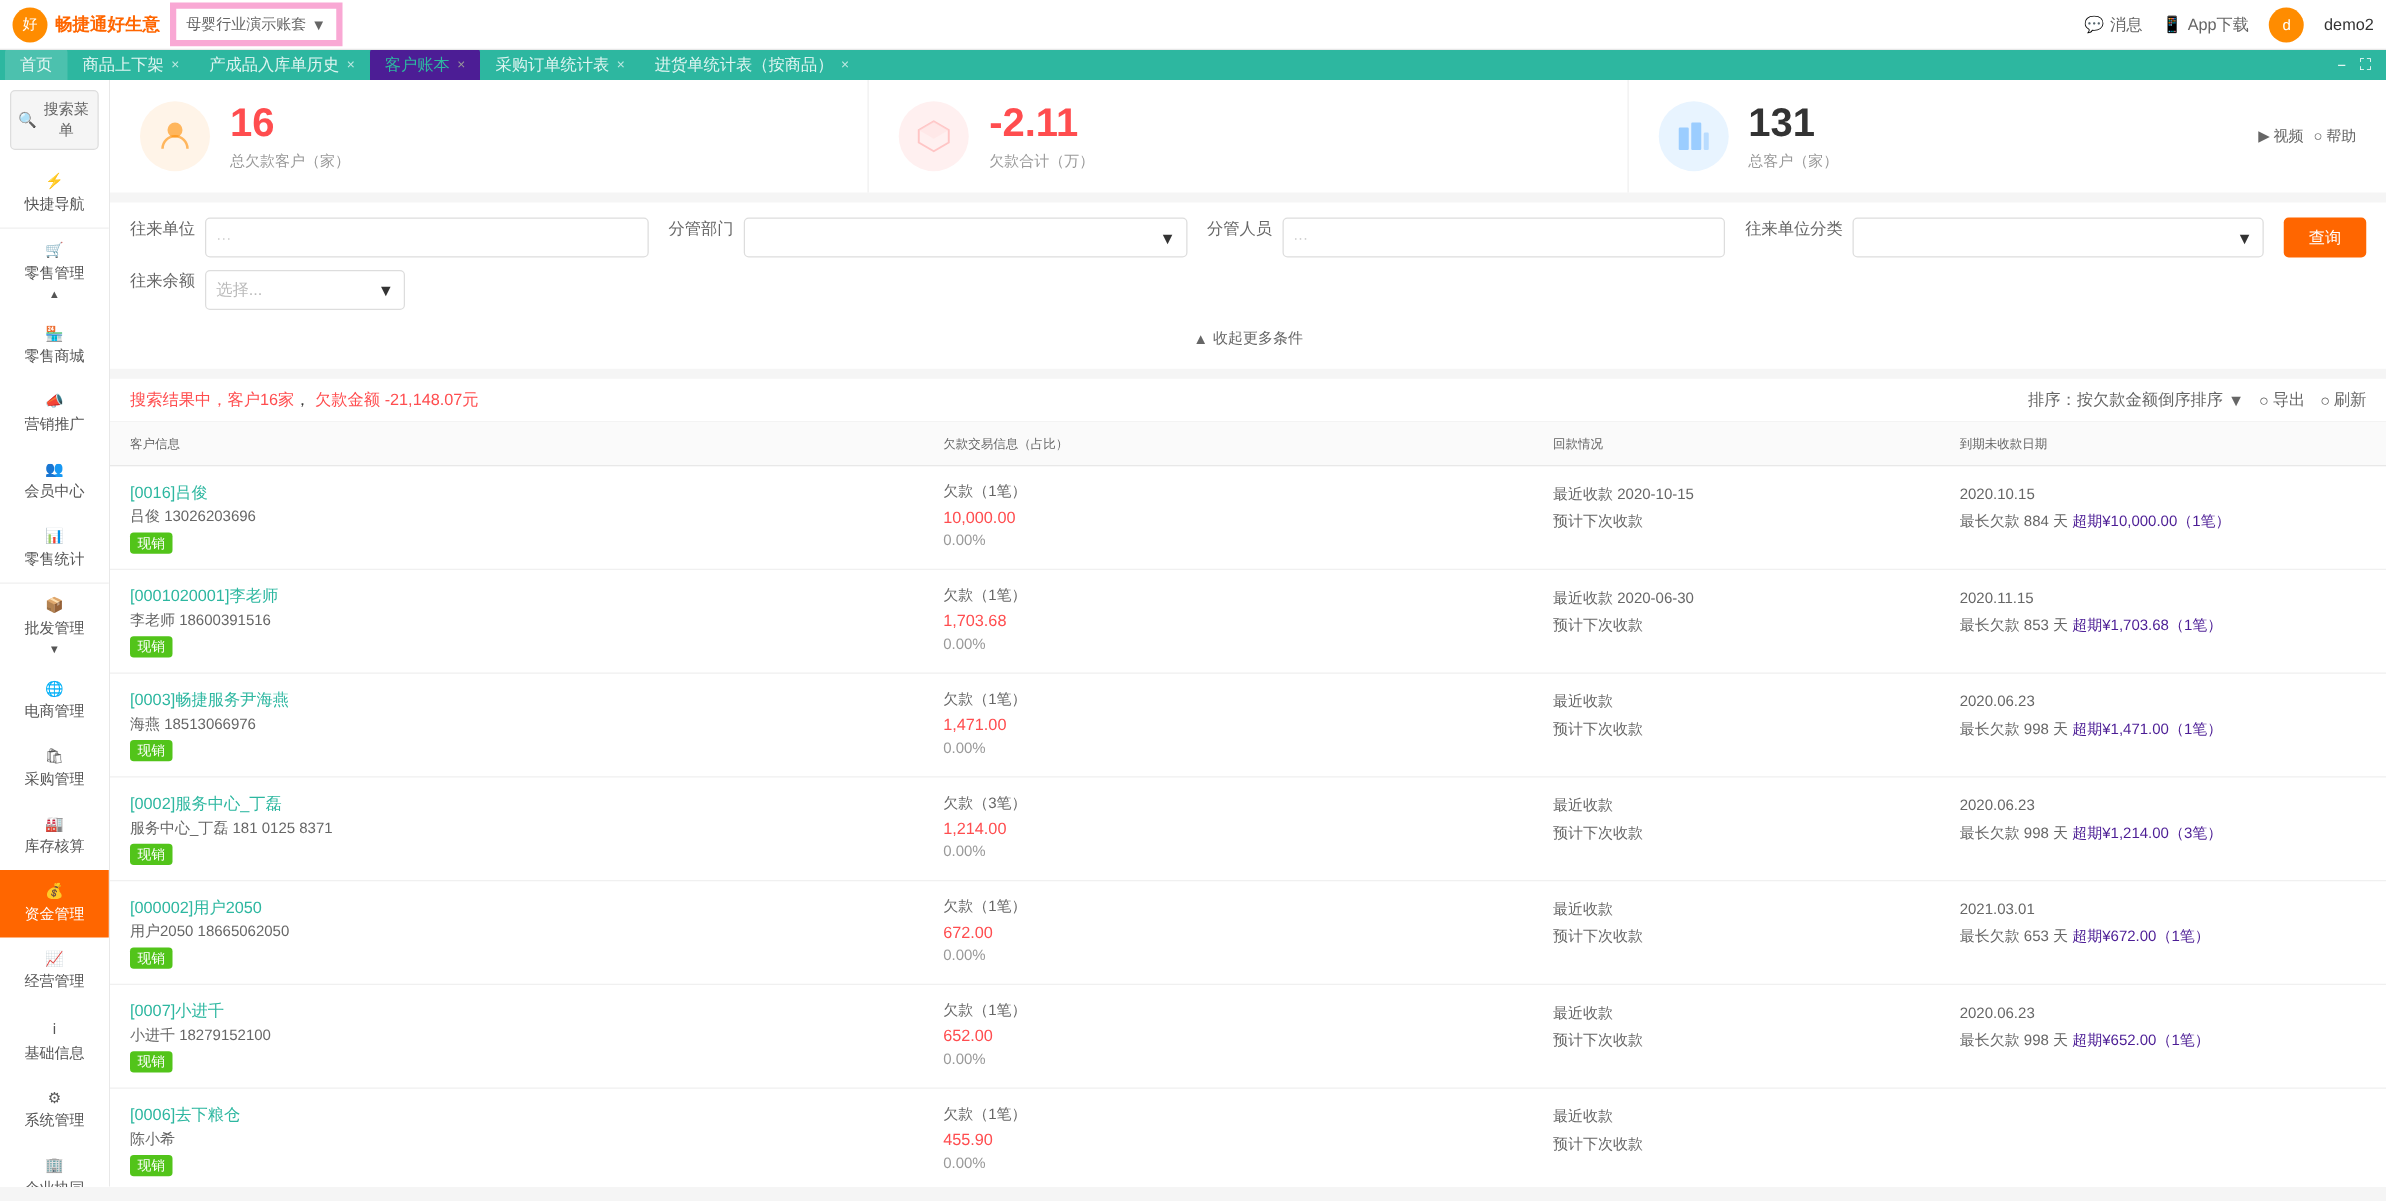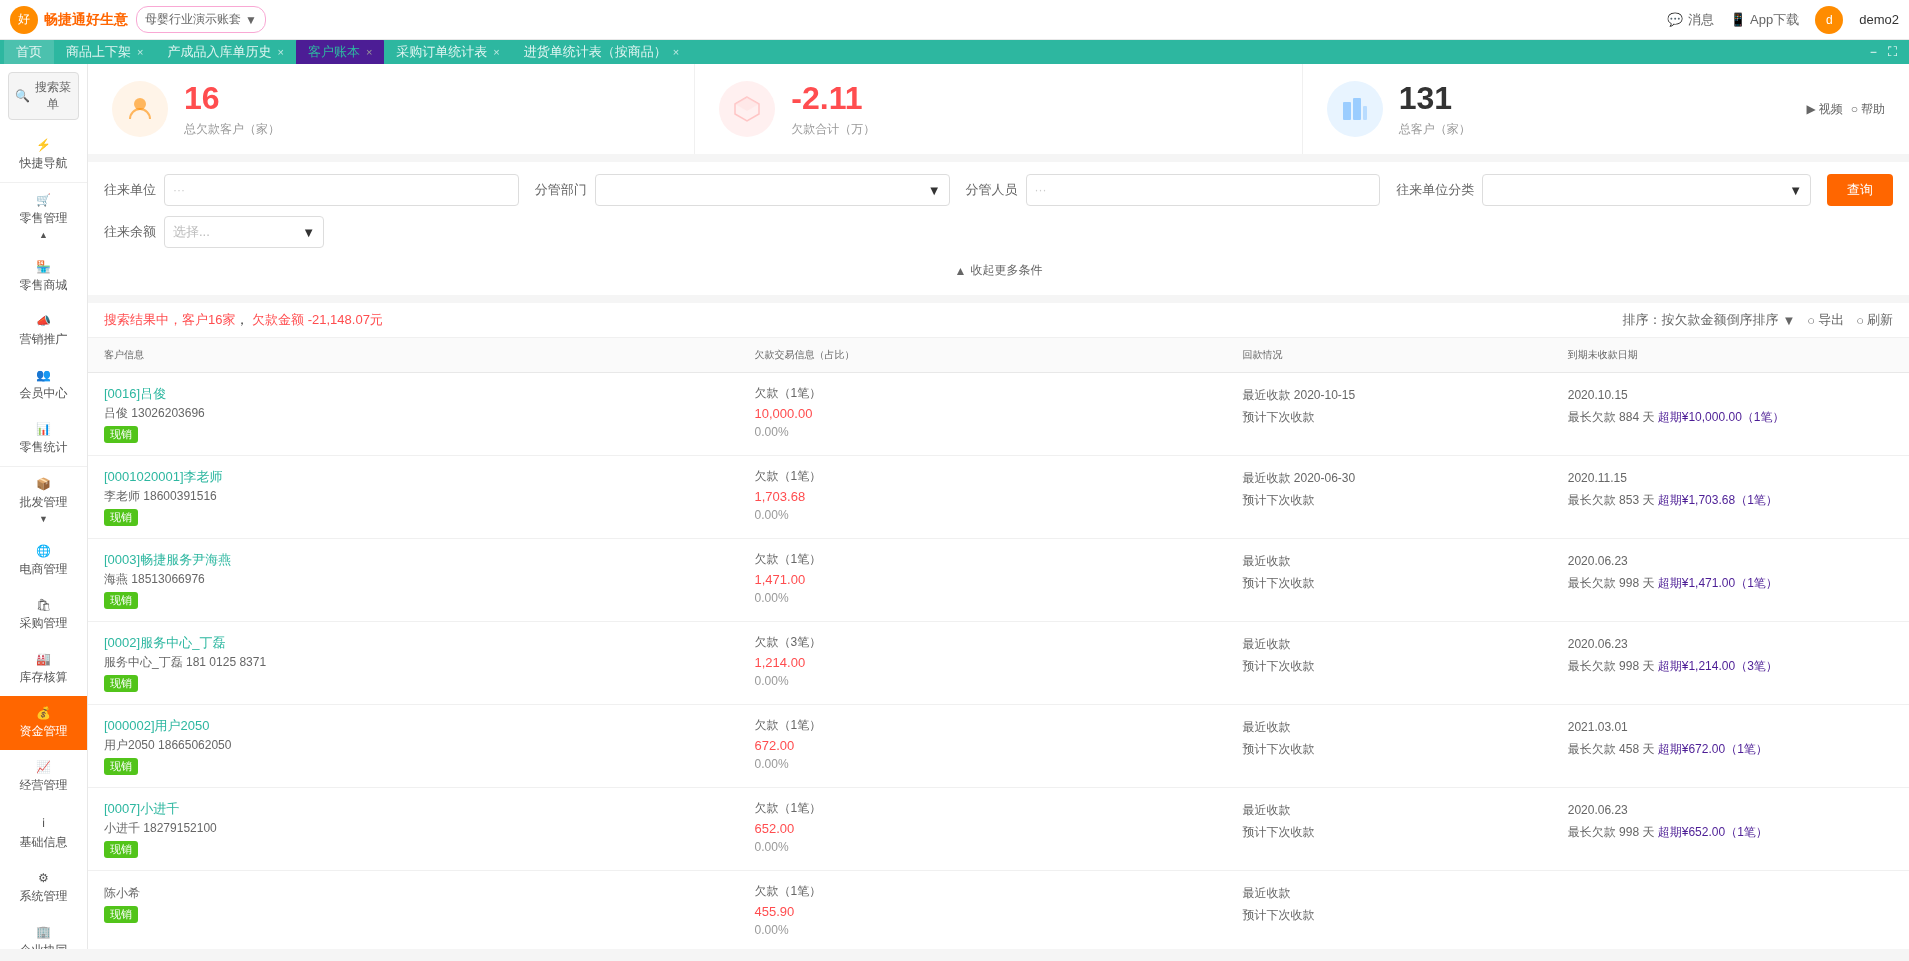--- a/index.html
+++ b/index.html
@@ -4,21 +4,21 @@
   <style>
     * { margin: 0; padding: 0; box-sizing: border-box; }
     body { font-family: 'Microsoft YaHei', Arial, sans-serif; font-size: 13px; background: #f5f5f5; color: #333; overflow: hidden; }
 
     
     .top-bar { display: flex; align-items: center; background: #fff; height: 40px; border-bottom: 1px solid #e8e8e8; padding: 0 10px; justify-content: space-between; }
     .top-bar-left { display: flex; align-items: center; gap: 8px; }
     .logo-area { display: flex; align-items: center; gap: 6px; }
     .logo-icon { width: 28px; height: 28px; background: #ff8c00; border-radius: 50%; display: flex; align-items: center; justify-content: center; color: white; font-size: 12px; }
     .logo-text { color: #ff6600; font-size: 14px; font-weight: bold; }
-    .company-selector { display: flex; align-items: center; gap: 4px; color: #666; font-size: 12px; cursor: pointer; padding: 4px 8px; border: 1px solid #f9a8d4; border-radius: 12px; }
+    .company-selector { display: flex; align-items: center; gap: 4px; color: #666; font-size: 12px; cursor: pointer; padding: 4px 8px; border: 5px solid #f9a8d4; border-radius: 0; }
     .top-bar-right { display: flex; align-items: center; gap: 16px; }
     .top-bar-btn { display: flex; align-items: center; gap: 4px; color: #666; cursor: pointer; font-size: 13px; }
     .avatar { width: 28px; height: 28px; border-radius: 50%; background: #ff8c00; display: flex; align-items: center; justify-content: center; color: white; font-size: 12px; }
 
     
     .tab-bar { display: flex; align-items: center; background: #2db7a0; height: 24px; padding: 0 4px; overflow: hidden; }
     .tab-item { display: flex; align-items: center; gap: 6px; padding: 0 12px; height: 28px; border-radius: 4px 4px 0 0; cursor: pointer; color: rgba(255,255,255,0.85); font-size: 13px; white-space: nowrap; }
     .tab-item.active { background: #4c1d95; color: #2db7a0; border-radius: 4px 4px 0 0; }
     .tab-item .tab-close { font-size: 11px; color: rgba(255,255,255,0.7); cursor: pointer; }
     .tab-item.active .tab-close { color: #999; }
@@ -51,21 +51,21 @@
     .stat-value { font-size: 32px; font-weight: bold; color: #ff4d4f; }
     .stat-value.negative { color: #ff4d4f; }
     .stat-value.black { color: #333; font-size: 32px; font-weight: bold; }
     .stat-label { font-size: 12px; color: #999; margin-top: 4px; }
     .stat-actions { margin-left: auto; display: flex; gap: 8px; color: #666; font-size: 12px; }
     .stat-action { display: flex; align-items: center; gap: 3px; cursor: pointer; }
 
     
     .filter-area { background: #fff; padding: 12px 16px; margin-bottom: 8px; }
     .filter-row { display: flex; align-items: center; gap: 16px; margin-bottom: 10px; }
-    .filter-item { display: flex; align-items: center; gap: 8px; flex: 1; }
+    .filter-item { display: flex; gap: 8px; flex: 1; }
     .filter-label { color: #666; font-size: 13px; white-space: nowrap; }
     .filter-input { flex: 1; height: 32px; border: 1px solid #ddd; border-radius: 4px; padding: 0 8px; font-size: 13px; display: flex; align-items: center; justify-content: space-between; cursor: pointer; background: #fff; }
     .filter-input span { color: #ccc; font-size: 12px; }
     .filter-select { flex: 1; height: 32px; border: 1px solid #ddd; border-radius: 4px; padding: 0 8px; display: flex; align-items: center; justify-content: space-between; cursor: pointer; background: #fff; color: #333; font-size: 13px; }
     .toggle-row { display: flex; justify-content: center; padding: 4px 0; }
     .toggle-btn { display: flex; align-items: center; gap: 4px; color: #666; cursor: pointer; font-size: 12px; }
     .search-btn { background: #ff6600; color: white; border: none; border-radius: 4px; padding: 6px 20px; cursor: pointer; font-size: 13px; height: 32px; white-space: nowrap; }
 
     
     .result-bar { background: #fff; padding: 8px 16px; display: flex; align-items: center; justify-content: space-between; border-bottom: 1px solid #f0f0f0; }
@@ -454,21 +454,21 @@
           <div class="debt-info">欠款（1笔）</div>
           <div class="debt-amount">672.00</div>
           <div class="debt-percent">0.00%</div>
         </div>
         <div class="collection-info">
           <div>最近收款</div>
           <div>预计下次收款</div>
         </div>
         <div class="overdue-info">
           <div>2021.03.01</div>
-          <div><span class="overdue-days">最长欠款 458 天</span> <span class="overdue-link">超期¥672.00（1笔）</span></div>
+          <div><span class="overdue-days">最长欠款 653 天</span> <span class="overdue-link">超期¥672.00（1笔）</span></div>
         </div>
       </div>
 
       <div class="table-row">
         <div>
           <div><a class="customer-name"><span>[0007]</span><span>小进千</span></a></div>
           <div class="customer-phone">小进千  18279152100</div>
           <span class="tag-green">现销</span>
         </div>
         <div>
@@ -481,20 +481,21 @@
           <div>预计下次收款</div>
         </div>
         <div class="overdue-info">
           <div>2020.06.23</div>
           <div><span class="overdue-days">最长欠款 998 天</span> <span class="overdue-link">超期¥652.00（1笔）</span></div>
         </div>
       </div>
 
       <div class="table-row">
         <div>
+          <div><a class="customer-name"><span>[0006]</span><span>去下粮仓</span></a></div>
           <div class="customer-phone">陈小希</div>
           <span class="tag-green">现销</span>
         </div>
         <div>
           <div class="debt-info">欠款（1笔）</div>
           <div class="debt-amount">455.90</div>
           <div class="debt-percent">0.00%</div>
         </div>
         <div class="collection-info">
           <div>最近收款</div>

